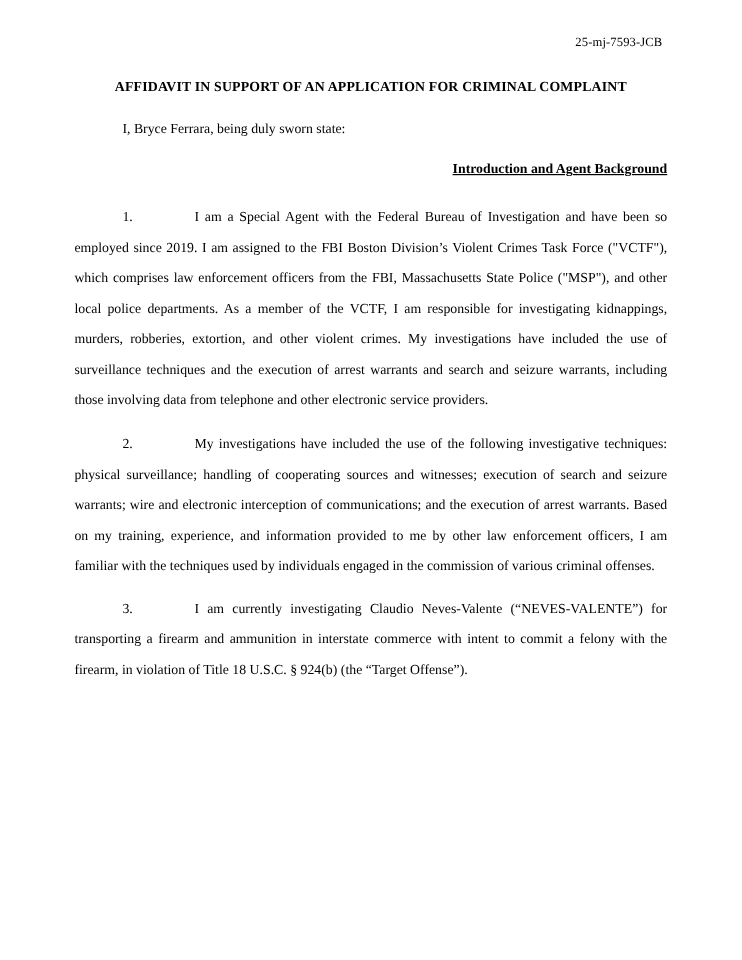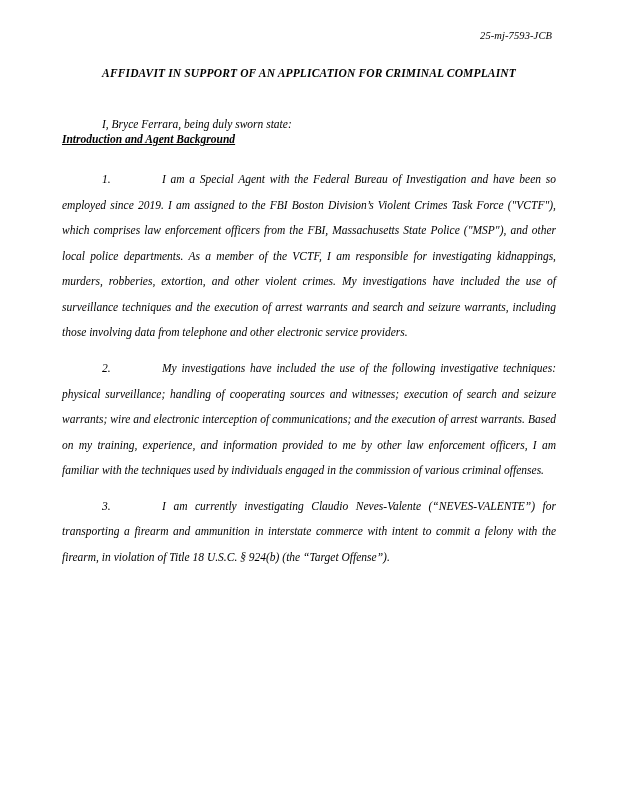--- a/index.html
+++ b/index.html
@@ -14,43 +14,43 @@
     color: #000000;
     overflow: hidden;
   }
   .page {
     position: relative;
     width: 618px;
     height: 800px;
     box-sizing: border-box;
     padding: 30px 62px 0 62px;
     background: #ffffff;
-    font-style: italic;
   }
   .case-number {
     text-align: right;
     font-size: 10.5px;
     letter-spacing: 0.1px;
     margin-bottom: 26px;
     padding-right: 4px;
   }
   .doc-title {
     text-align: center;
     font-weight: bold;
     font-size: 11.5px;
     letter-spacing: 0.15px;
-    margin-bottom: 36px;
+    margin-bottom: 20px;
   }
   .intro-line {
     font-size: 11.5px;
     text-indent: 40px;
+    margin-bottom: 18px;
     line-height: 1.6;
   }
   .section-heading {
-    text-align: left;
+    text-align: right;
     font-weight: bold;
     font-size: 11.5px;
     text-decoration: underline;
     margin-bottom: 22px;
   }
   .para {
     font-size: 11.5px;
     line-height: 2.22;
     text-align: justify;
     margin: 0 0 10px 0;

